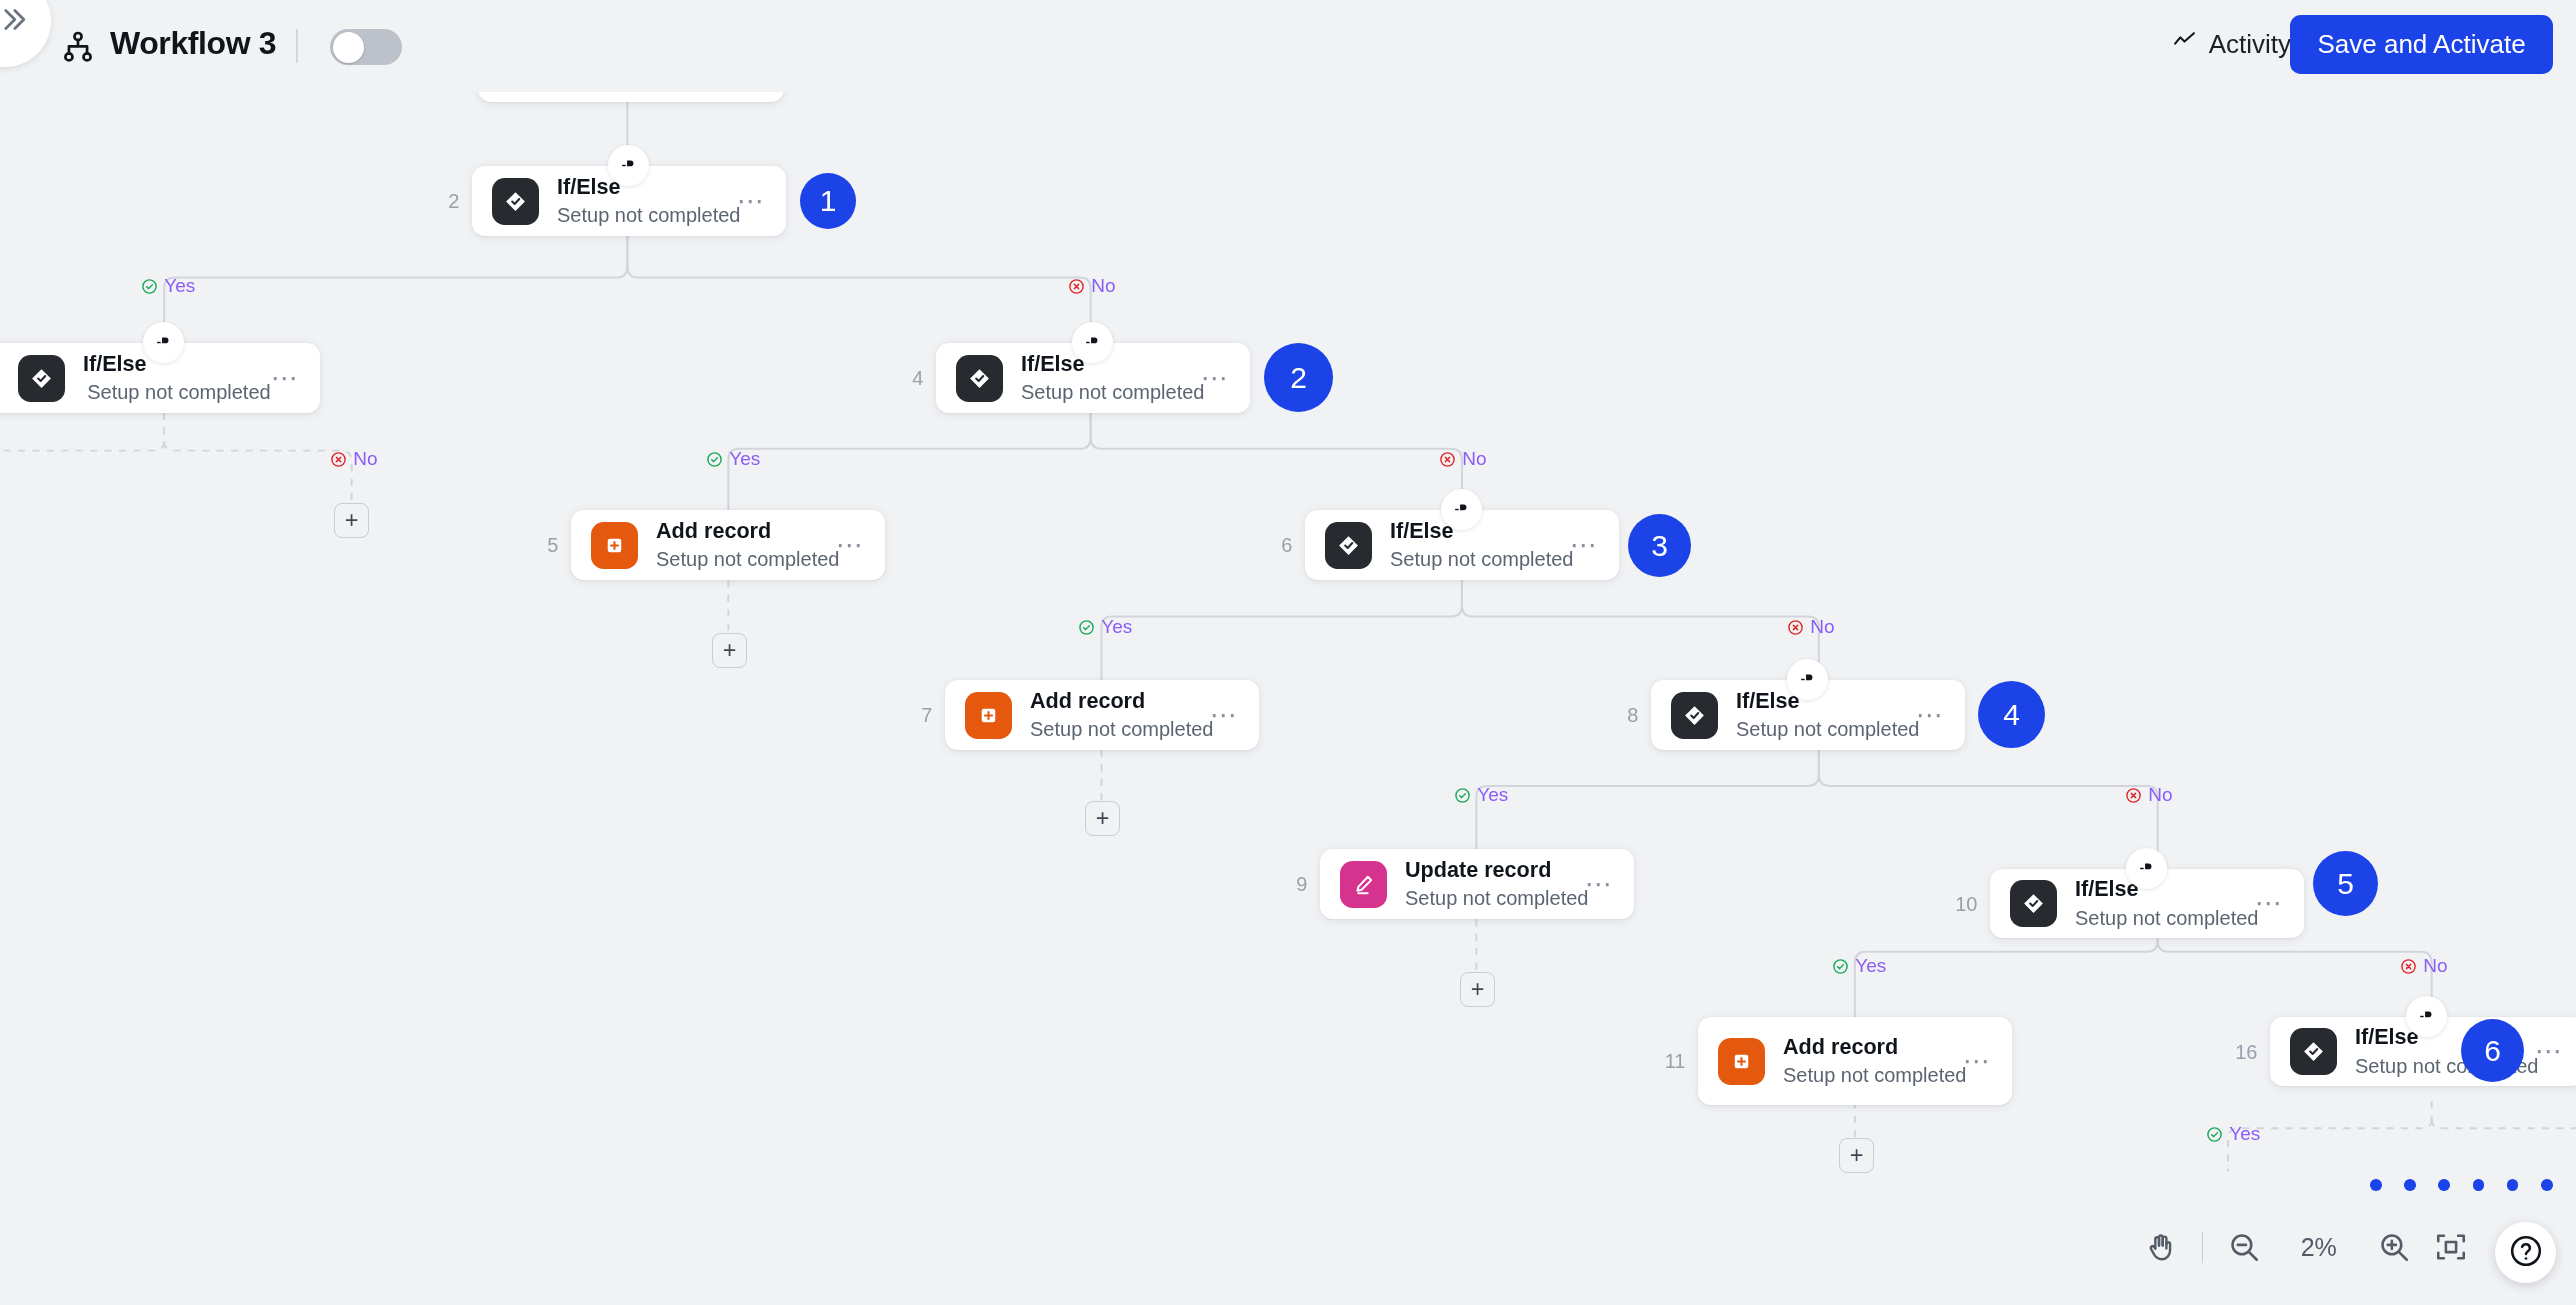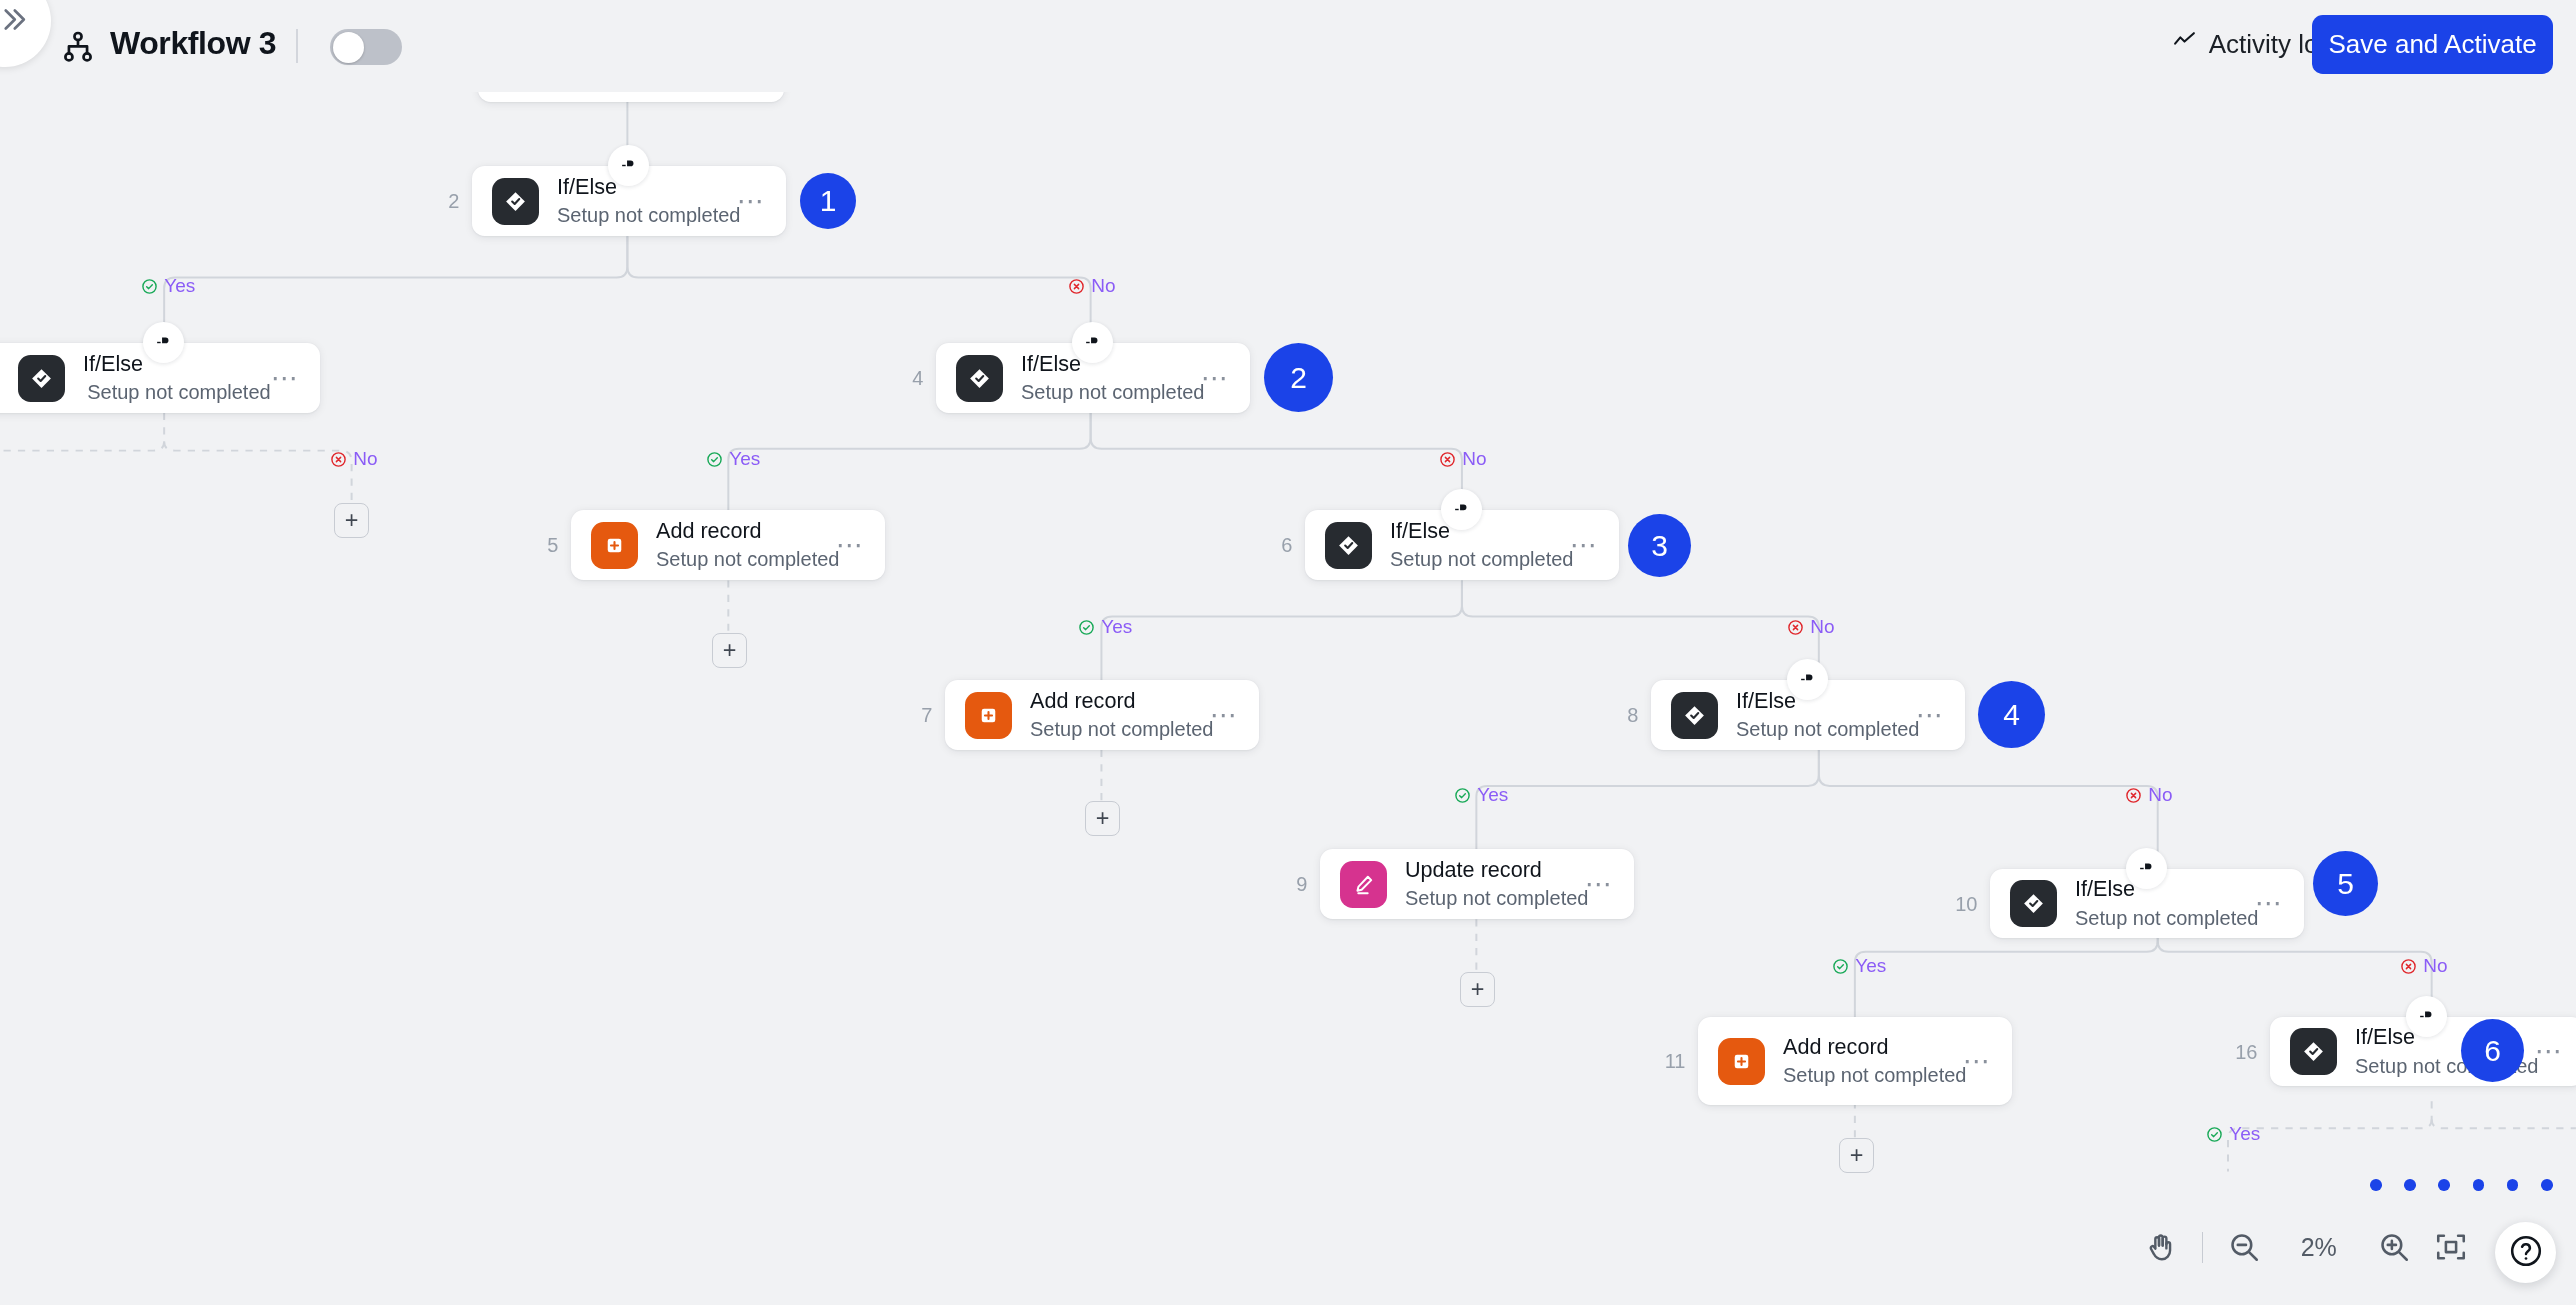--- a/index.html
+++ b/index.html
@@ -85,21 +85,21 @@
     gap: 11.7px;
     font-size: 26px;
     color: #1b2026;
     cursor: pointer;
     white-space: nowrap;
   }
   #save-activate {
     position: absolute;
     right: 23.4px; top: 15.3px;
     height: 59px;
-    padding: 0 16px;
+    padding: 0 27px;
     display: flex;
     align-items: center;
     justify-content: center;
     background: #1b43e8;
     color: #ffffff;
     font-size: 26px;
     font-weight: 400;
     border: none;
     border-radius: 10.8px;
     cursor: pointer;
@@ -144,21 +144,21 @@
   .node-icon.orange { background: linear-gradient(150deg,#f07030,#e2560f); }
   .node-icon.orange-flat { background: #e5590f; }
   .node-icon.pink { background: #d6338f; }
   .node-text {
     margin-left: 18px;
     flex: 1 1 auto;
     min-width: 0;
   }
   .node-title {
     font-size: 21.6px;
-    font-weight: 400;
+    font-weight: 700;
     color: #10151c;
     line-height: 1.25;
     white-space: nowrap;
   }
   .node-sub {
     font-size: 20px;
     color: #5b6471;
     line-height: 1.3;
     margin-top: 1.8px;
     white-space: nowrap;

